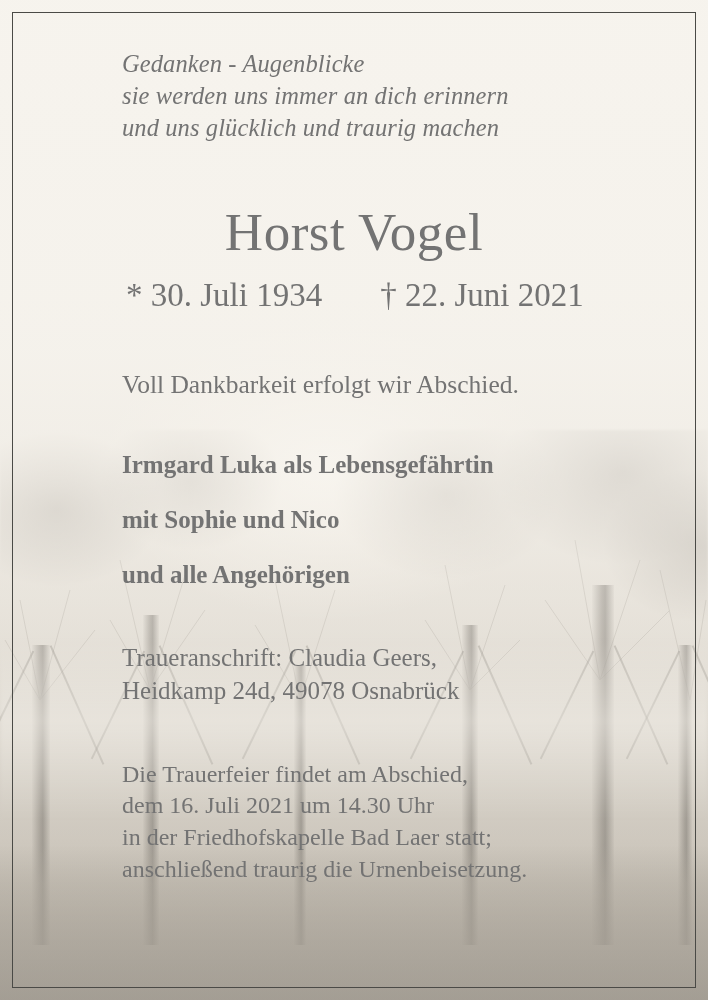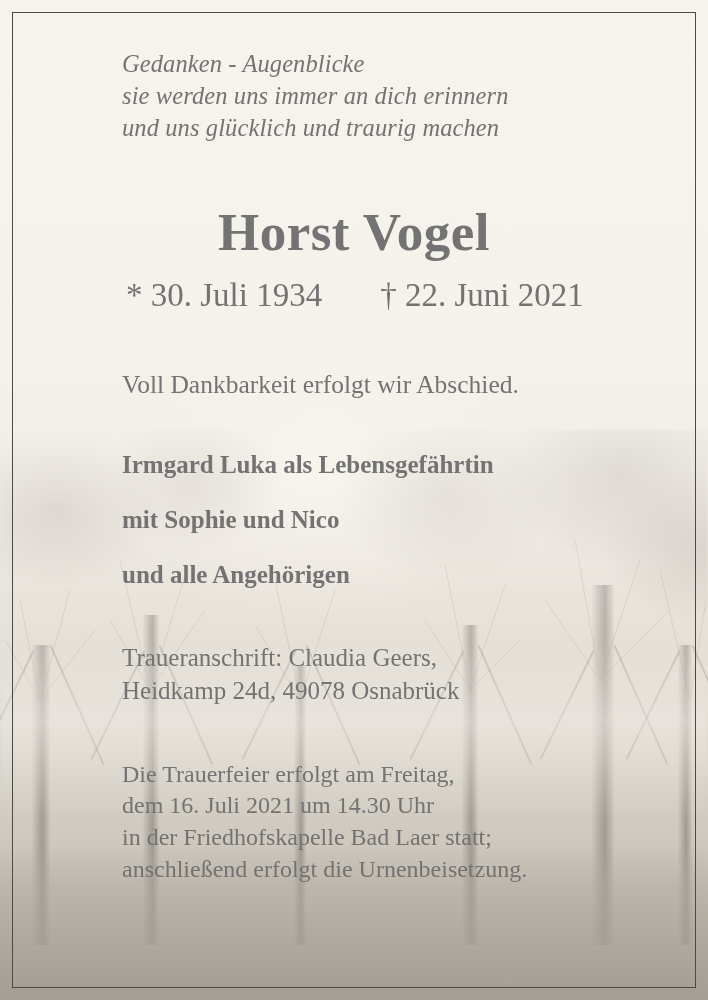--- a/index.html
+++ b/index.html
@@ -138,21 +138,20 @@
   }
   .verse div { white-space: nowrap; }
 
   .name {
     margin: 62px 0 0 0;
     font-size: 53px;
     line-height: 1;
     letter-spacing: 0.5px;
     text-align: center;
     padding-right: 62px;
-    font-weight: bold;
   }
 
   .dates {
     margin: 18px 0 0 0;
     font-size: 33px;
     display: flex;
     gap: 58px;
     padding-left: 4px;
   }
 
@@ -243,20 +242,20 @@
         <div>und alle Angehörigen</div>
       </div>
     </div>
 
     <div class="address">
       <div>Traueranschrift: Claudia Geers,</div>
       <div>Heidkamp 24d, 49078 Osnabrück</div>
     </div>
 
     <div class="ceremony">
-      <div>Die Trauerfeier erfolgt am Freitag,</div>
+      <div>Die Trauerfeier findet am Abschied,</div>
       <div>dem 16. Juli 2021 um 14.30 Uhr</div>
       <div>in der Friedhofskapelle Bad Laer statt;</div>
-      <div>anschließend erfolgt die Urnenbeisetzung.</div>
+      <div>anschließend traurig die Urnenbeisetzung.</div>
     </div>
 
   </div>
 </div>
 
 </body></html>

